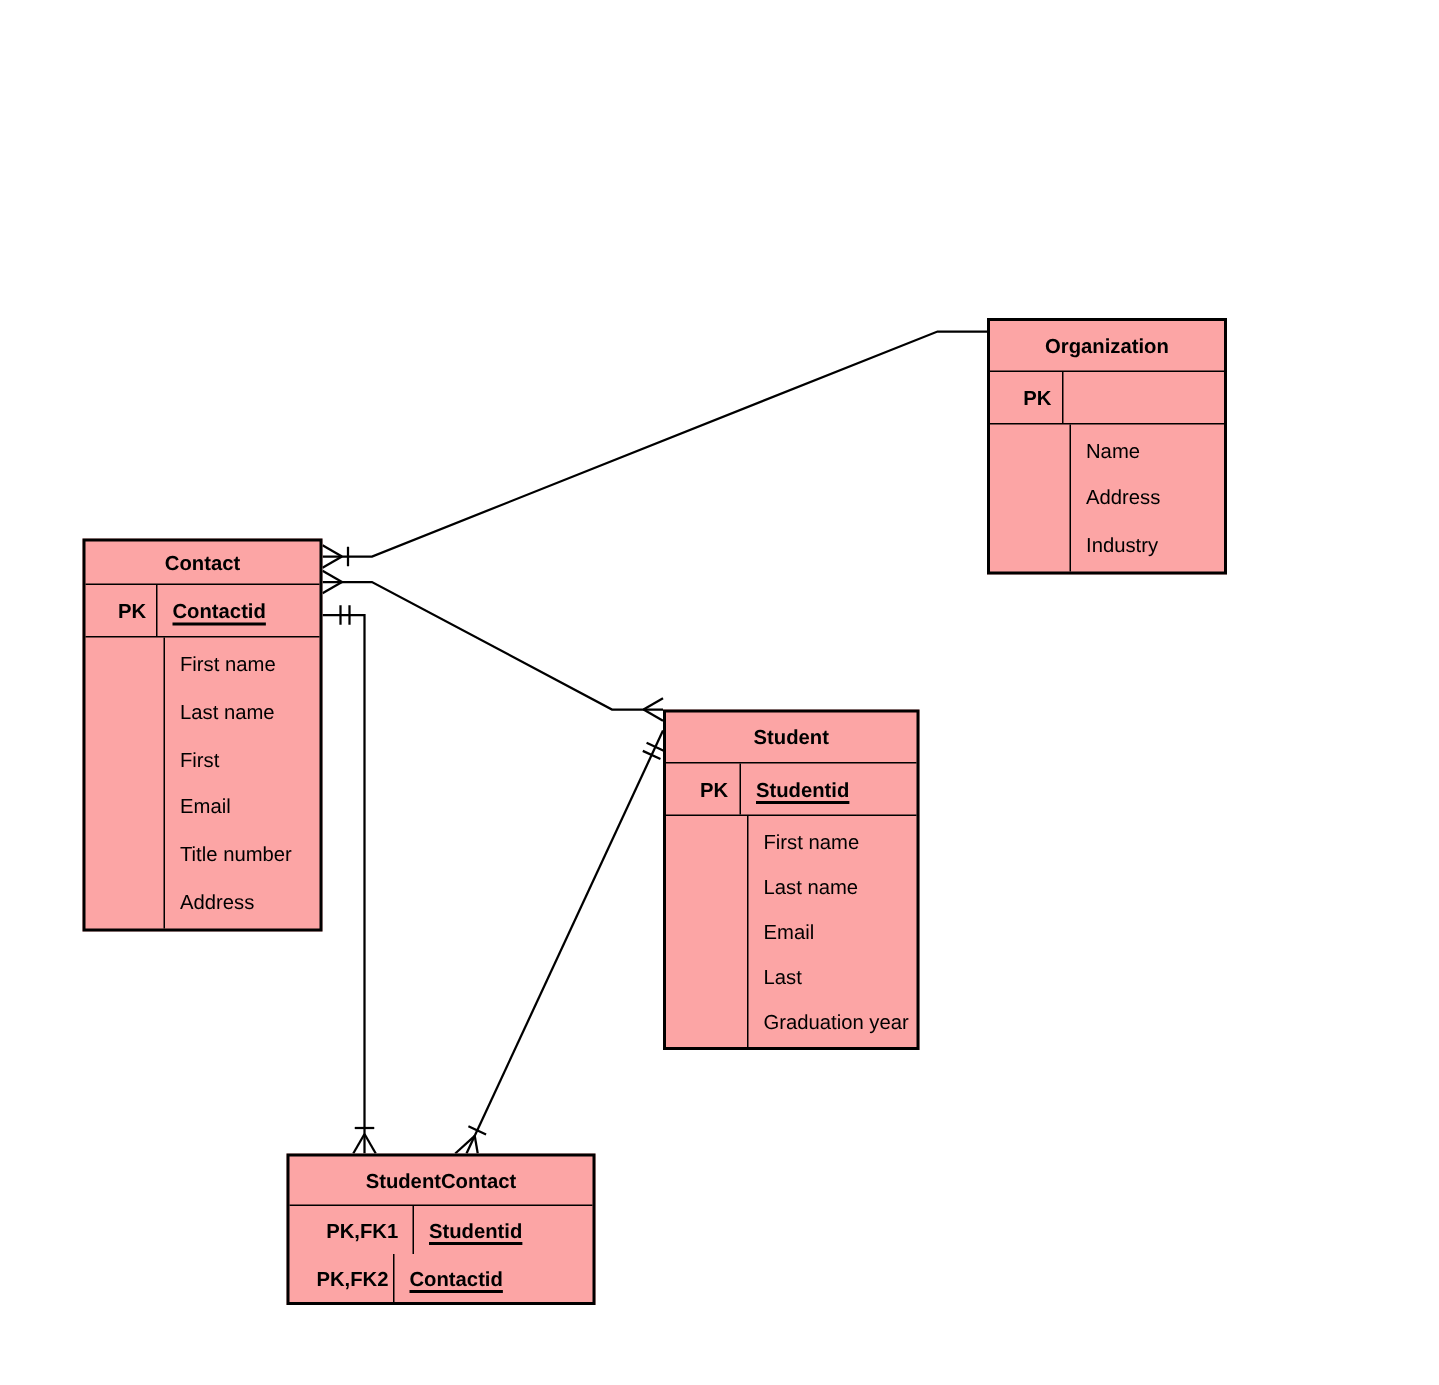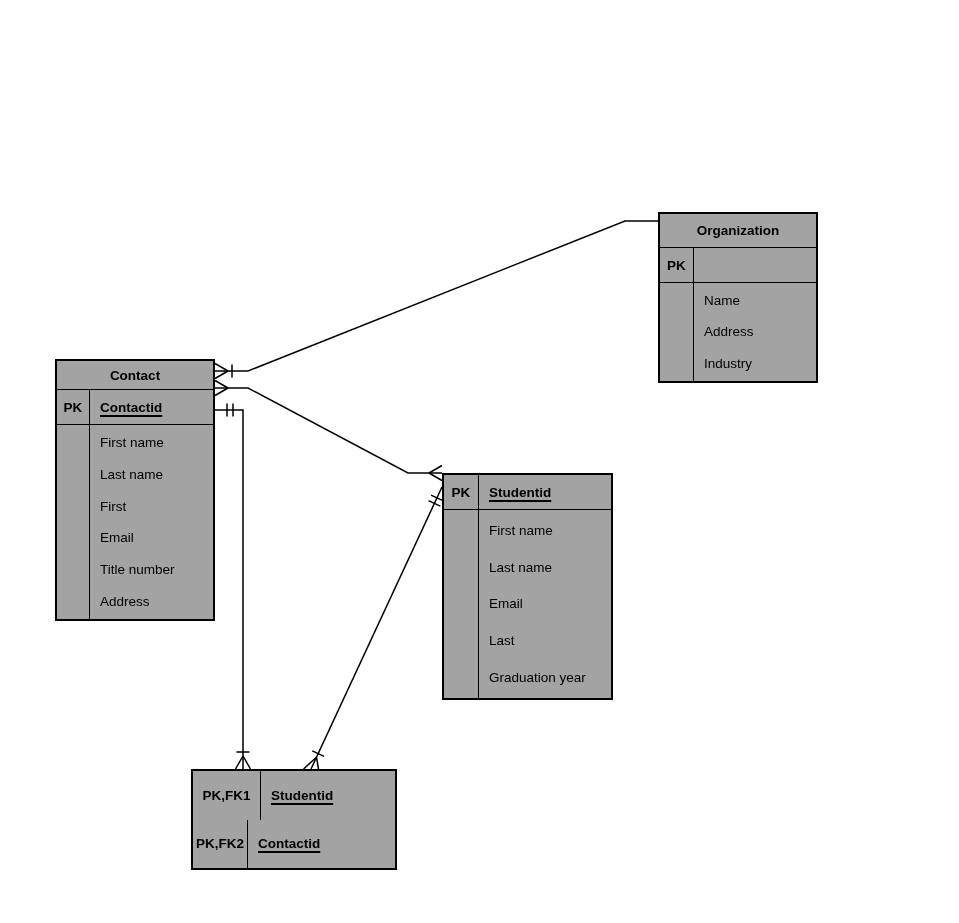--- a/index.html
+++ b/index.html
@@ -22,40 +22,41 @@
     top: 0;
   }
   #connections polyline,
   #connections line {
     stroke: var(--line-color, #000000);
     stroke-width: 1.5;
     fill: none;
   }
   .entity {
     position: absolute;
-    background: #a3a3a3;
+    background: #fca5a5;
     border: 2px solid var(--line-color, #000000);
     box-sizing: border-box;
     display: flex;
     flex-direction: column;
     font-size: 13.5px;
     z-index: 2;
   }
   .entity-title {
     flex: 0 0 auto;
     border-bottom: 1.5px solid var(--line-color, #000000);
     font-weight: 700;
     display: flex;
     align-items: center;
     justify-content: center;
     box-sizing: border-box;
   }
   .key-section {
     display: flex;
     flex-direction: column;
+    padding-left: 15px;
   }
   .key-section.bordered {
     border-bottom: 1.5px solid var(--line-color, #000000);
   }
   .key-section.fill {
     flex: 1;
   }
   .key-row {
     display: flex;
     box-sizing: border-box;
@@ -77,20 +78,21 @@
     padding-left: 10px;
     font-weight: 700;
     text-decoration: underline;
     text-decoration-thickness: 1.5px;
     text-underline-offset: 3px;
   }
   .attr-section {
     flex: 1;
     display: flex;
     min-height: 0;
+    padding-left: 20px;
   }
   .attr-spacer {
     flex: 0 0 auto;
     border-right: 1.5px solid var(--line-color, #000000);
     box-sizing: border-box;
   }
   .attr-list {
     flex: 1;
     display: flex;
     flex-direction: column;
@@ -172,38 +174,40 @@
       <div class="attr-section">
         <div class="attr-spacer" style="width: 34px;"></div>
         <div class="attr-list">
           <div class="attr-row">Name</div>
           <div class="attr-row">Address</div>
           <div class="attr-row">Industry</div>
         </div>
       </div>
     </div>
     <div class="entity" style="left: 442px; top: 473px; width: 171px; height: 227px;">
+      <div class="entity-title" style="height: 34px;">Student</div>
       <div class="key-section bordered">
         <div class="key-row" style="height: 34px;">
           <div class="key-col" style="width: 35px;">PK</div>
           <div class="key-attr">Studentid</div>
         </div>
       </div>
       <div class="attr-section">
         <div class="attr-spacer" style="width: 35px;"></div>
         <div class="attr-list">
           <div class="attr-row">First name</div>
           <div class="attr-row">Last name</div>
           <div class="attr-row">Email</div>
           <div class="attr-row">Last</div>
           <div class="attr-row">Graduation year</div>
         </div>
       </div>
     </div>
     <div class="entity" style="left: 191px; top: 769px; width: 206px; height: 101px;">
+      <div class="entity-title" style="height: 33px;">StudentContact</div>
       <div class="key-section fill">
         <div class="key-row" style="flex: 1 1 0%;">
           <div class="key-col" style="width: 68px; text-align: center;">PK,FK1</div>
           <div class="key-attr">Studentid</div>
         </div>
         <div class="key-row" style="flex: 1 1 0%;">
           <div class="key-col" style="width: 55px;">PK,FK2</div>
           <div class="key-attr">Contactid</div>
         </div>
       </div>

